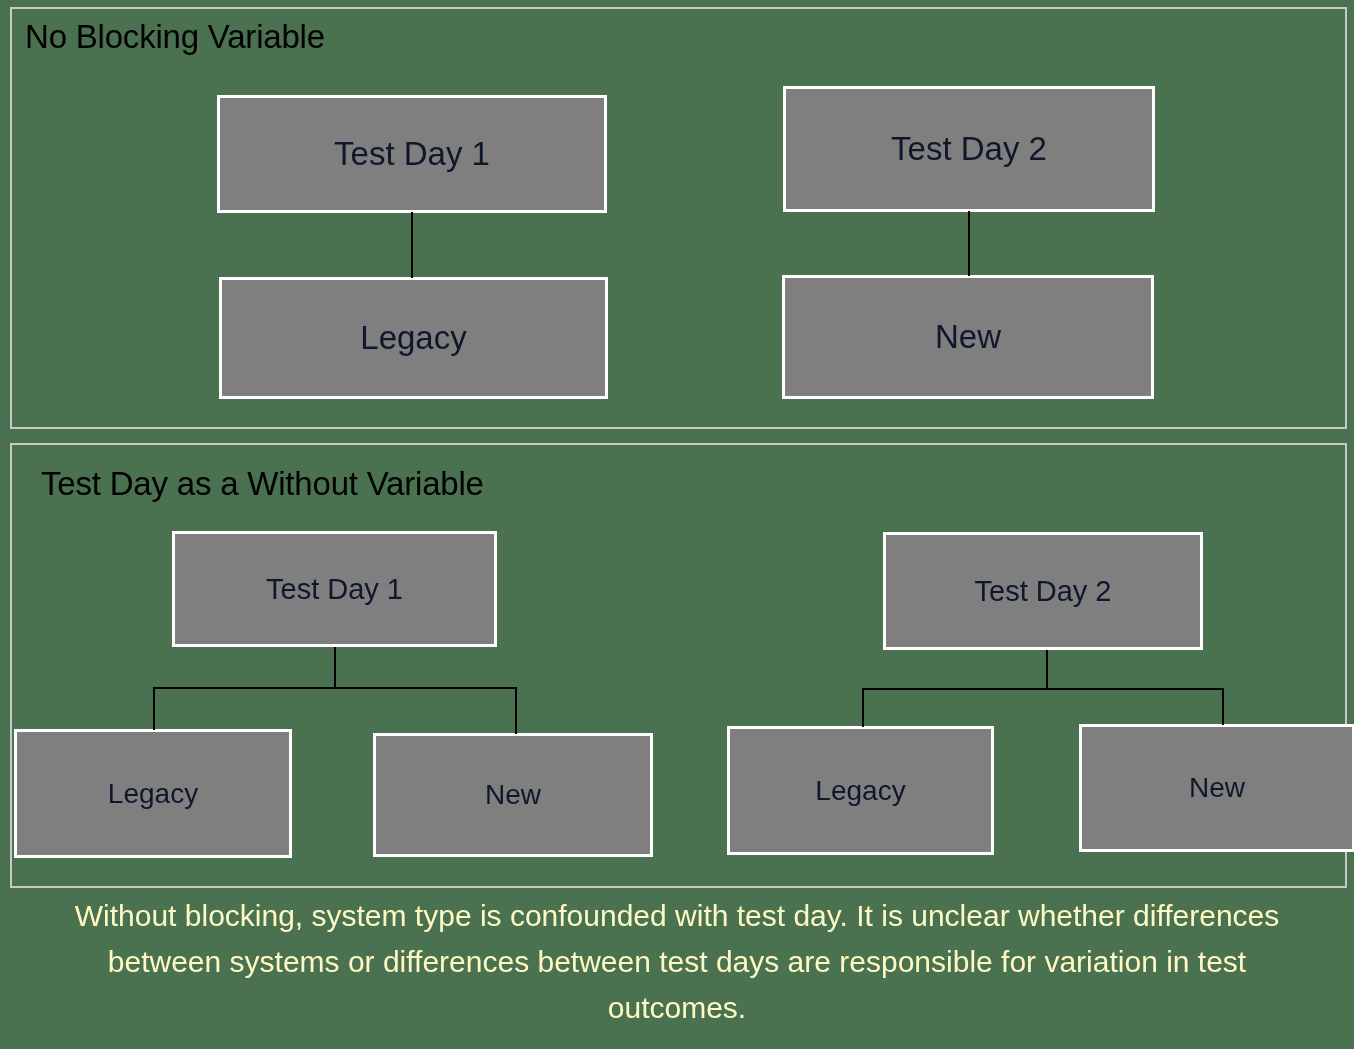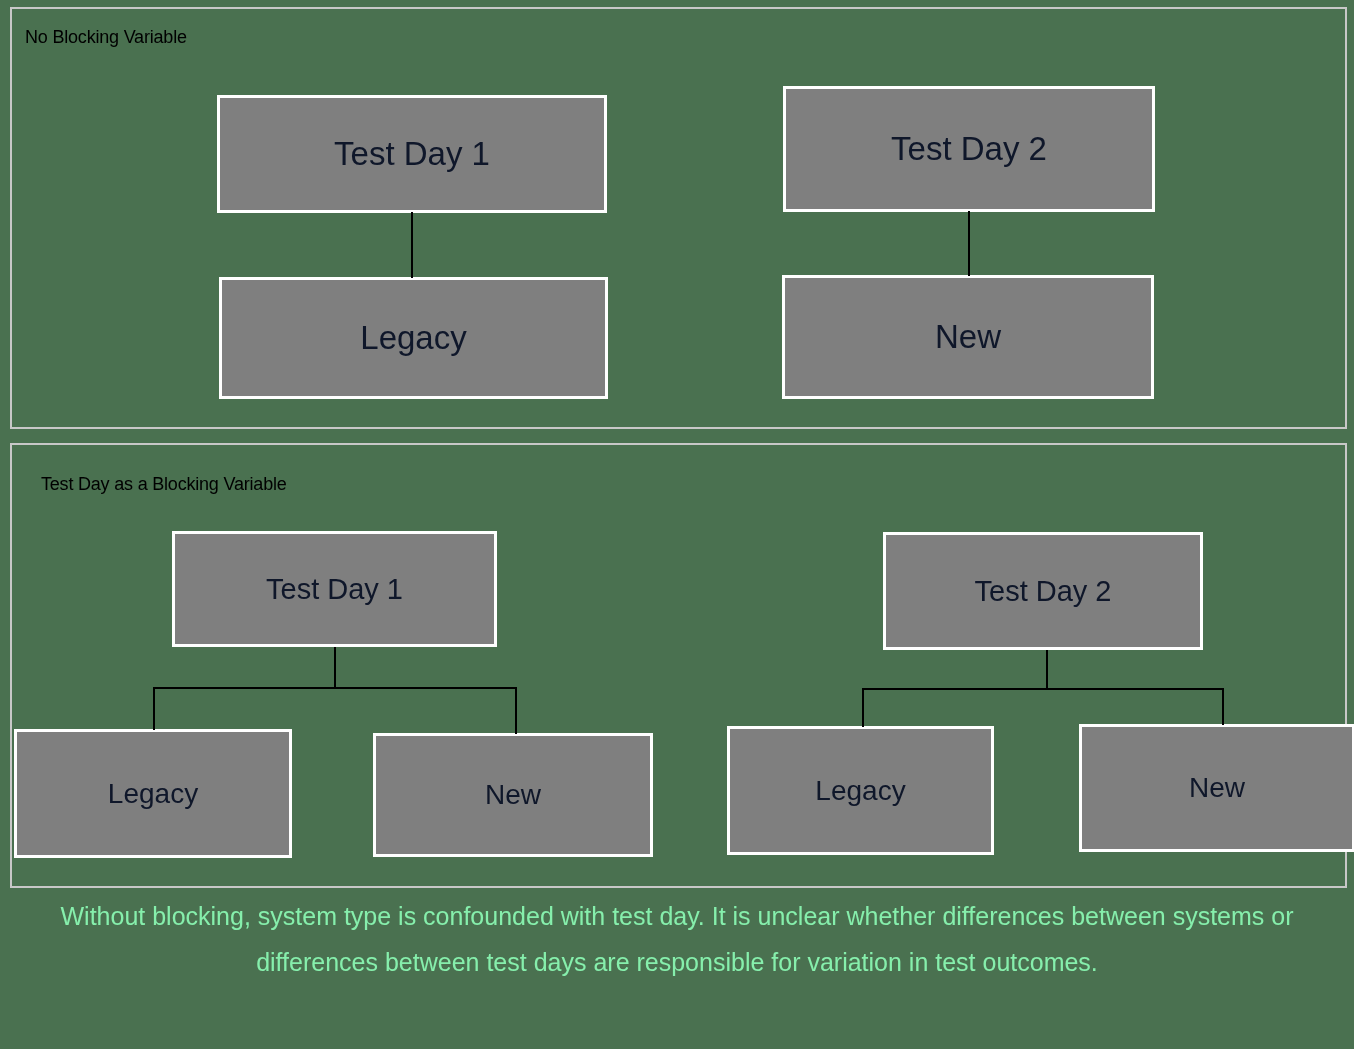--- a/index.html
+++ b/index.html
@@ -28,21 +28,21 @@
     border: 2px solid #c8c8c8;
     box-sizing: border-box;
     background: transparent;
   }
   #panel-no-blocking { left: 10px;  top: 7px;   width: 1337px; height: 422px; }
   #panel-blocking    { left: 10px;  top: 443px; width: 1337px; height: 445px; }
 
   .panel-title {
     position: absolute;
     color: #000000;
-    font-size: 18px;
+    font-size: 33px;
     line-height: 32px;
     font-weight: 400;
     white-space: nowrap;
     letter-spacing: -0.2px;
   }
   #title-no-blocking { left: 25px; top: 21px;  }
   #title-blocking    { left: 41px; top: 468px; }
 
   
   .node {
@@ -103,22 +103,22 @@
   #conn-p2r-drop1 { left: 862px;  top: 688px; height: 39px; }
   #conn-p2r-drop2 { left: 1222px; top: 688px; height: 37px; }
 
   
   #caption {
     position: absolute;
     left: 36px;
     top: 893px;
     width: 1282px;
     text-align: center;
-    color: #86efac;
-    font-size: 25px;
+    color: #fef9c3;
+    font-size: 30px;
     line-height: 46px;
     font-weight: 400;
   }
 </style>
 </head>
 <body>
 
 <div id="canvas">
 
   <div class="panel" id="panel-no-blocking"></div>
@@ -131,21 +131,21 @@
 
   <div class="node big" id="node-p1-legacy">Legacy</div>
 
   <div class="node big" id="node-p1-new">New</div>
 
   <div class="conn-v" id="conn-p1-left"></div>
   <div class="conn-v" id="conn-p1-right"></div>
 
   <div class="panel" id="panel-blocking"></div>
 
-  <div class="panel-title" id="title-blocking">Test Day as a Blocking Variable</div>
+  <div class="panel-title" id="title-blocking">Test Day as a Without Variable</div>
 
   <div class="node mid" id="node-p2-day1">Test Day 1</div>
 
   <div class="node mid" id="node-p2-day2">Test Day 2</div>
 
   <div class="node small" id="node-p2-legacy-1">Legacy</div>
 
   <div class="node small" id="node-p2-new-1">New</div>
 
   <div class="node small" id="node-p2-legacy-2">Legacy</div>

